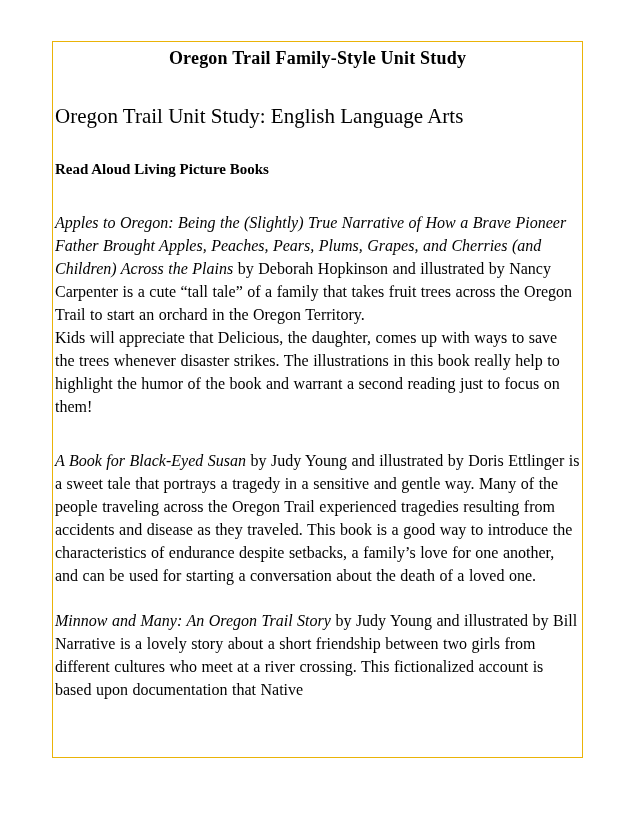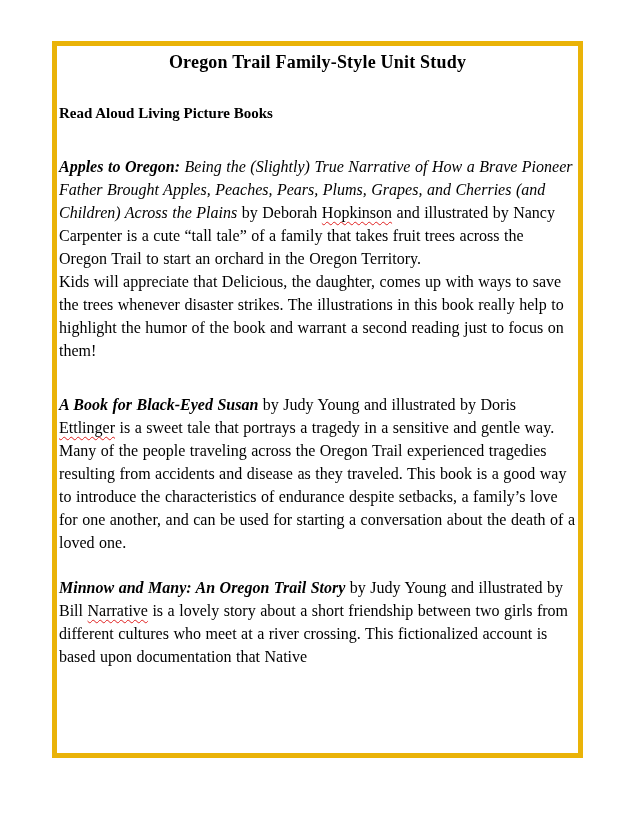--- a/index.html
+++ b/index.html
@@ -16,21 +16,21 @@
     color: #000000;
     overflow: hidden;
   }
   .page {
     position: absolute;
     left: 52px;
     top: 41px;
     width: 531px;
     height: 717px;
     box-sizing: border-box;
-    border: 5px solid #eab308;
+    border: 1px solid #eab308;
     background: #ffffff;
     padding: 3px 2px 0 2px;
     overflow: hidden;
   }
   .doc-title {
     font-size: 18px;
     line-height: 22px;
     font-weight: bold;
     text-align: center;
     margin: 2px 0 0 0;
@@ -52,37 +52,37 @@
     margin-top: 32px;
     font-size: 16px;
     line-height: 23px;
     word-spacing: 0.5px;
   }
   .doc-body p {
     margin: 0;
   }
   .doc-body p:nth-child(2) { margin-top: 31px; }
   .doc-body p:nth-child(3) { margin-top: 22px; }
-  .run-bold-italic { font-weight: bold; font-style: italic; }
+  .run-bold-italic { font-weight: normal; font-style: italic; }
   .run-italic { font-style: italic; }
   .misspelled {
-    text-decoration: underline;
     text-decoration-style: wavy;
     text-decoration-color: #e02020;
     text-decoration-thickness: 1px;
     text-underline-offset: 3px;
     margin-top: 22px;
   }
 </style>
 </head>
 <body>
 
 <div class="canvas">
   <div class="page">
     <h1 class="doc-title">Oregon Trail Family-Style Unit Study</h1>
+    <h2 class="doc-heading">Oregon Trail Unit Study: English Language Arts</h2>
     <h3 class="doc-subheading">Read Aloud Living Picture Books</h3>
     <div class="doc-body" id="doc-body">
         <p><span class="run-bold-italic">Apples to Oregon: </span><span class="run-italic">Being the (Slightly) True Narrative of How a Brave Pioneer Father Brought Apples, Peaches, Pears, Plums, Grapes, and Cherries (and Children) Across the Plains</span><span> by Deborah </span><span class="misspelled">Hopkinson</span><span> and illustrated by Nancy Carpenter is a cute “tall tale” of a family that takes fruit trees across the Oregon Trail to start an orchard in the Oregon Territory.</span><br><span>Kids will appreciate that Delicious, the daughter, comes up with ways to save the trees whenever disaster strikes. The illustrations in this book really help to highlight the humor of the book and warrant a second reading just to focus on them!</span></p>
         <p><span class="run-bold-italic">A Book for Black-Eyed Susan</span><span> by Judy Young and illustrated by Doris </span><span class="misspelled">Ettlinger</span><span> is a sweet tale that portrays a tragedy in a sensitive and gentle way. Many of the people traveling across the Oregon Trail experienced tragedies resulting from accidents and disease as they traveled. This book is a good way to introduce the characteristics of endurance despite setbacks, a family’s love for one another, and can be used for starting a conversation about the death of a loved one.</span></p>
         <p><span class="run-bold-italic">Minnow and Many: An Oregon Trail Story</span><span> by Judy Young and illustrated by Bill </span><span class="misspelled">Narrative</span><span> is a lovely story about a short friendship between two girls from different cultures who meet at a river crossing. This fictionalized account is based upon documentation that Native</span></p>
       </div>
   </div>
 </div>
 
 </body></html>

